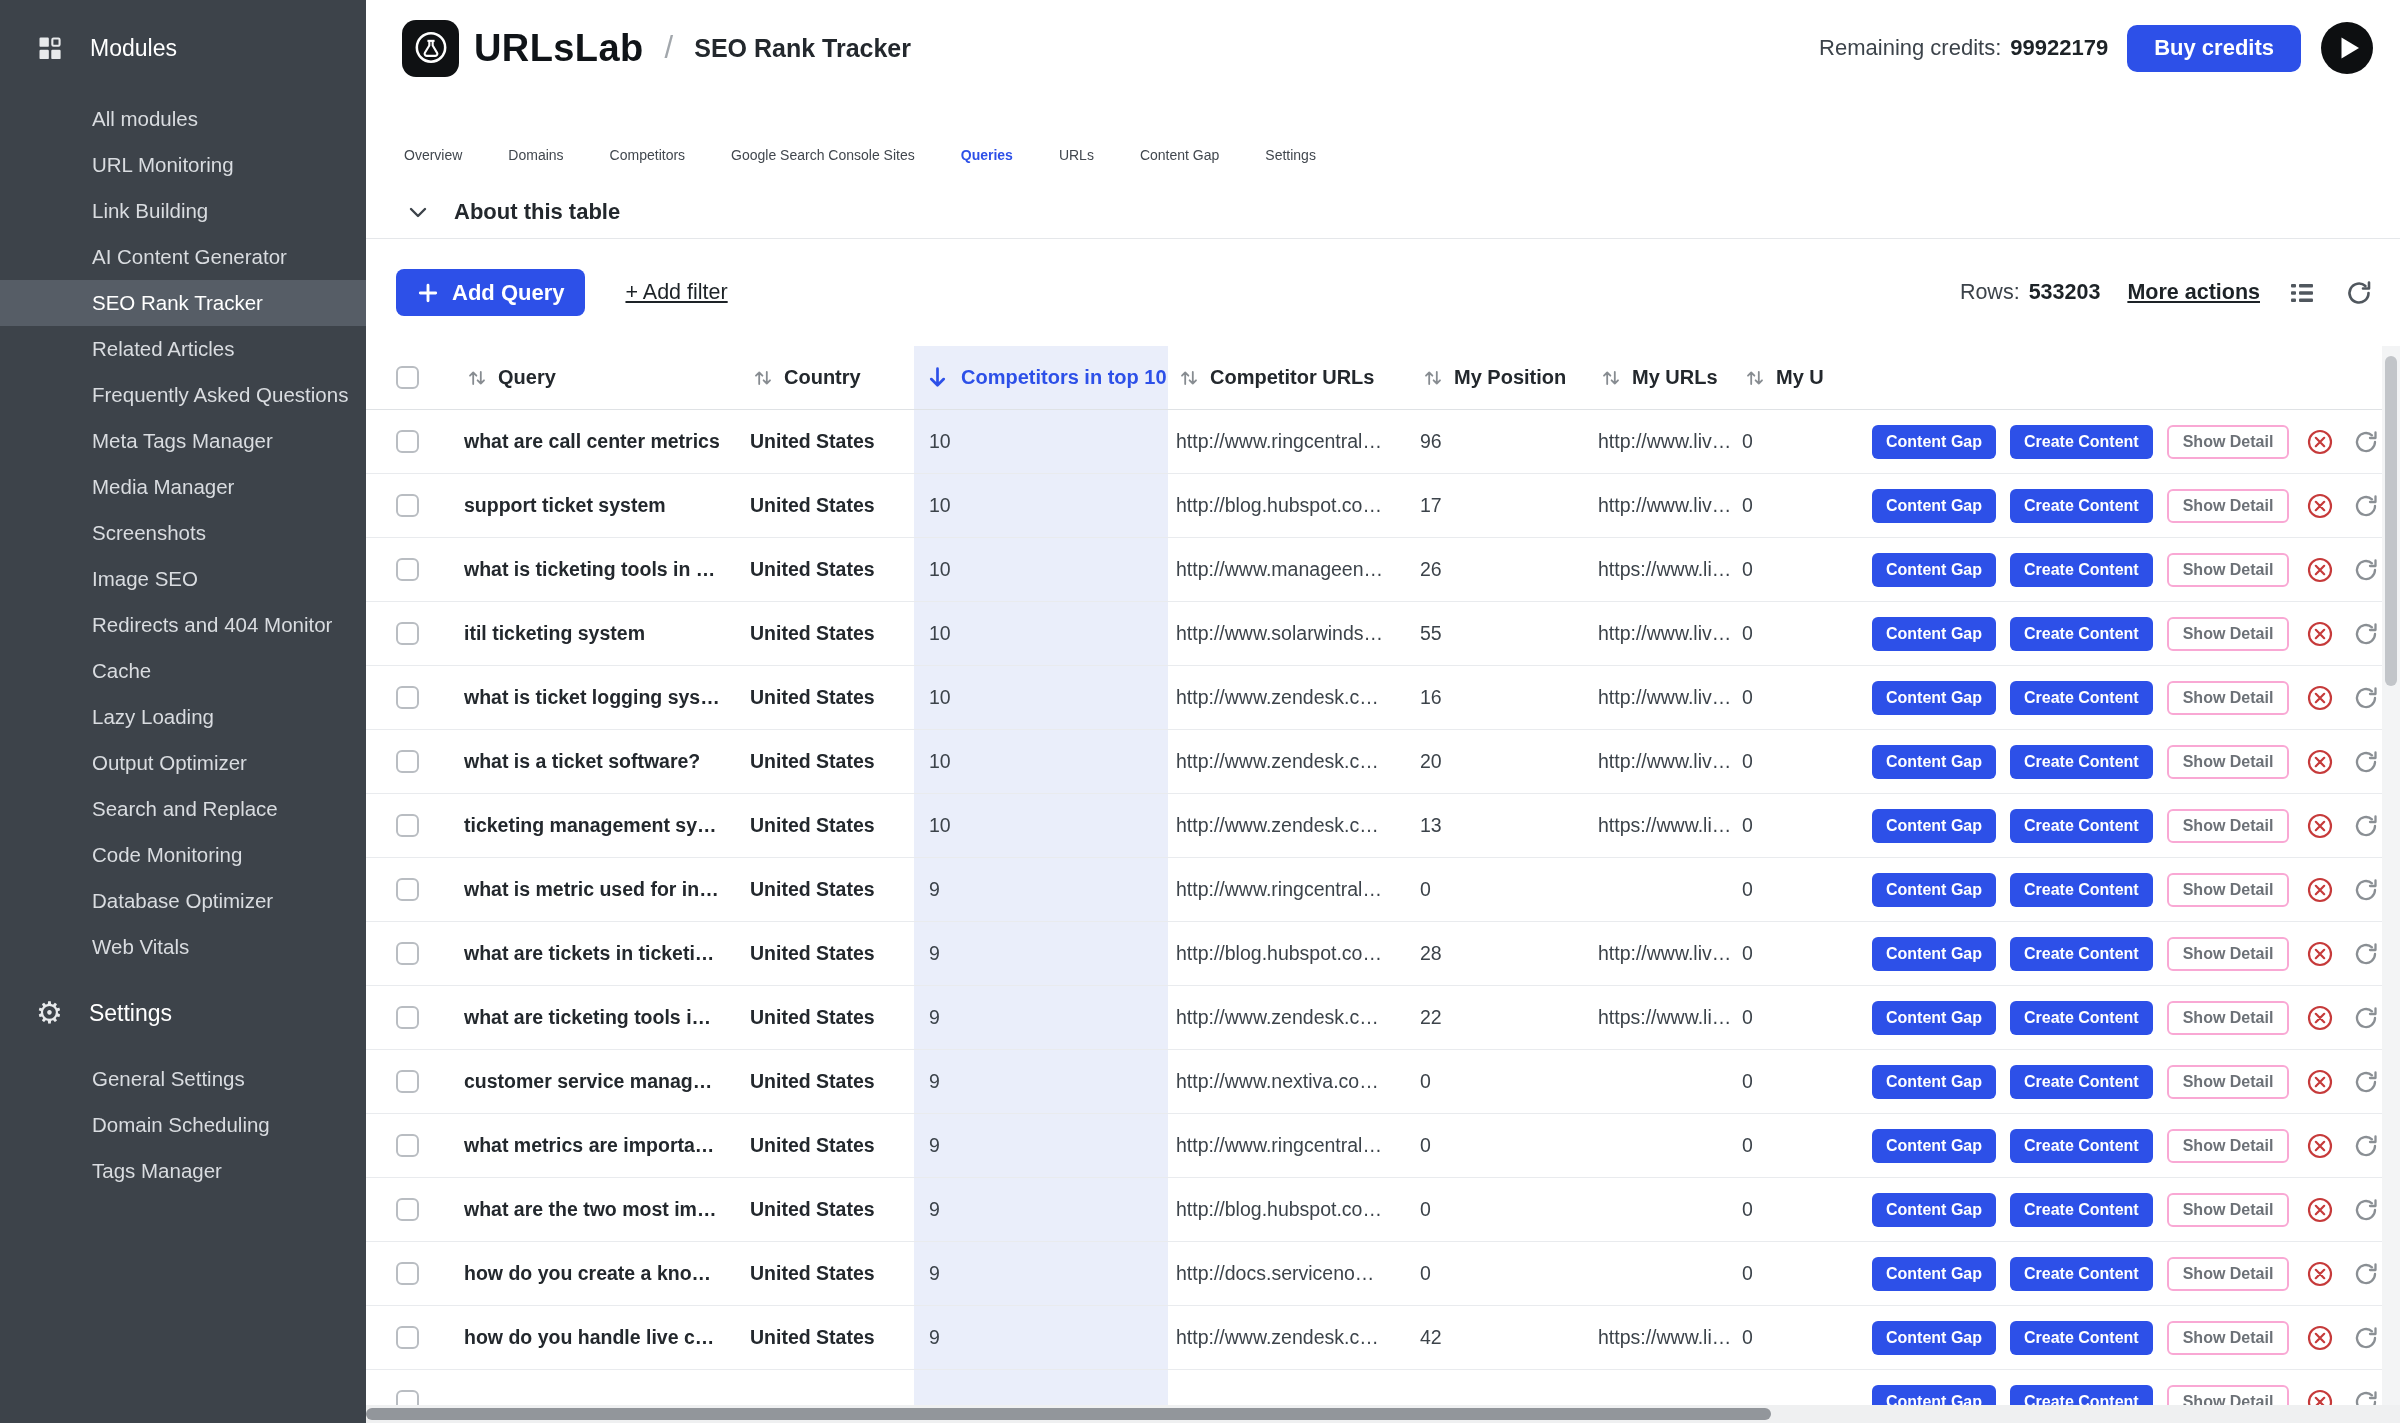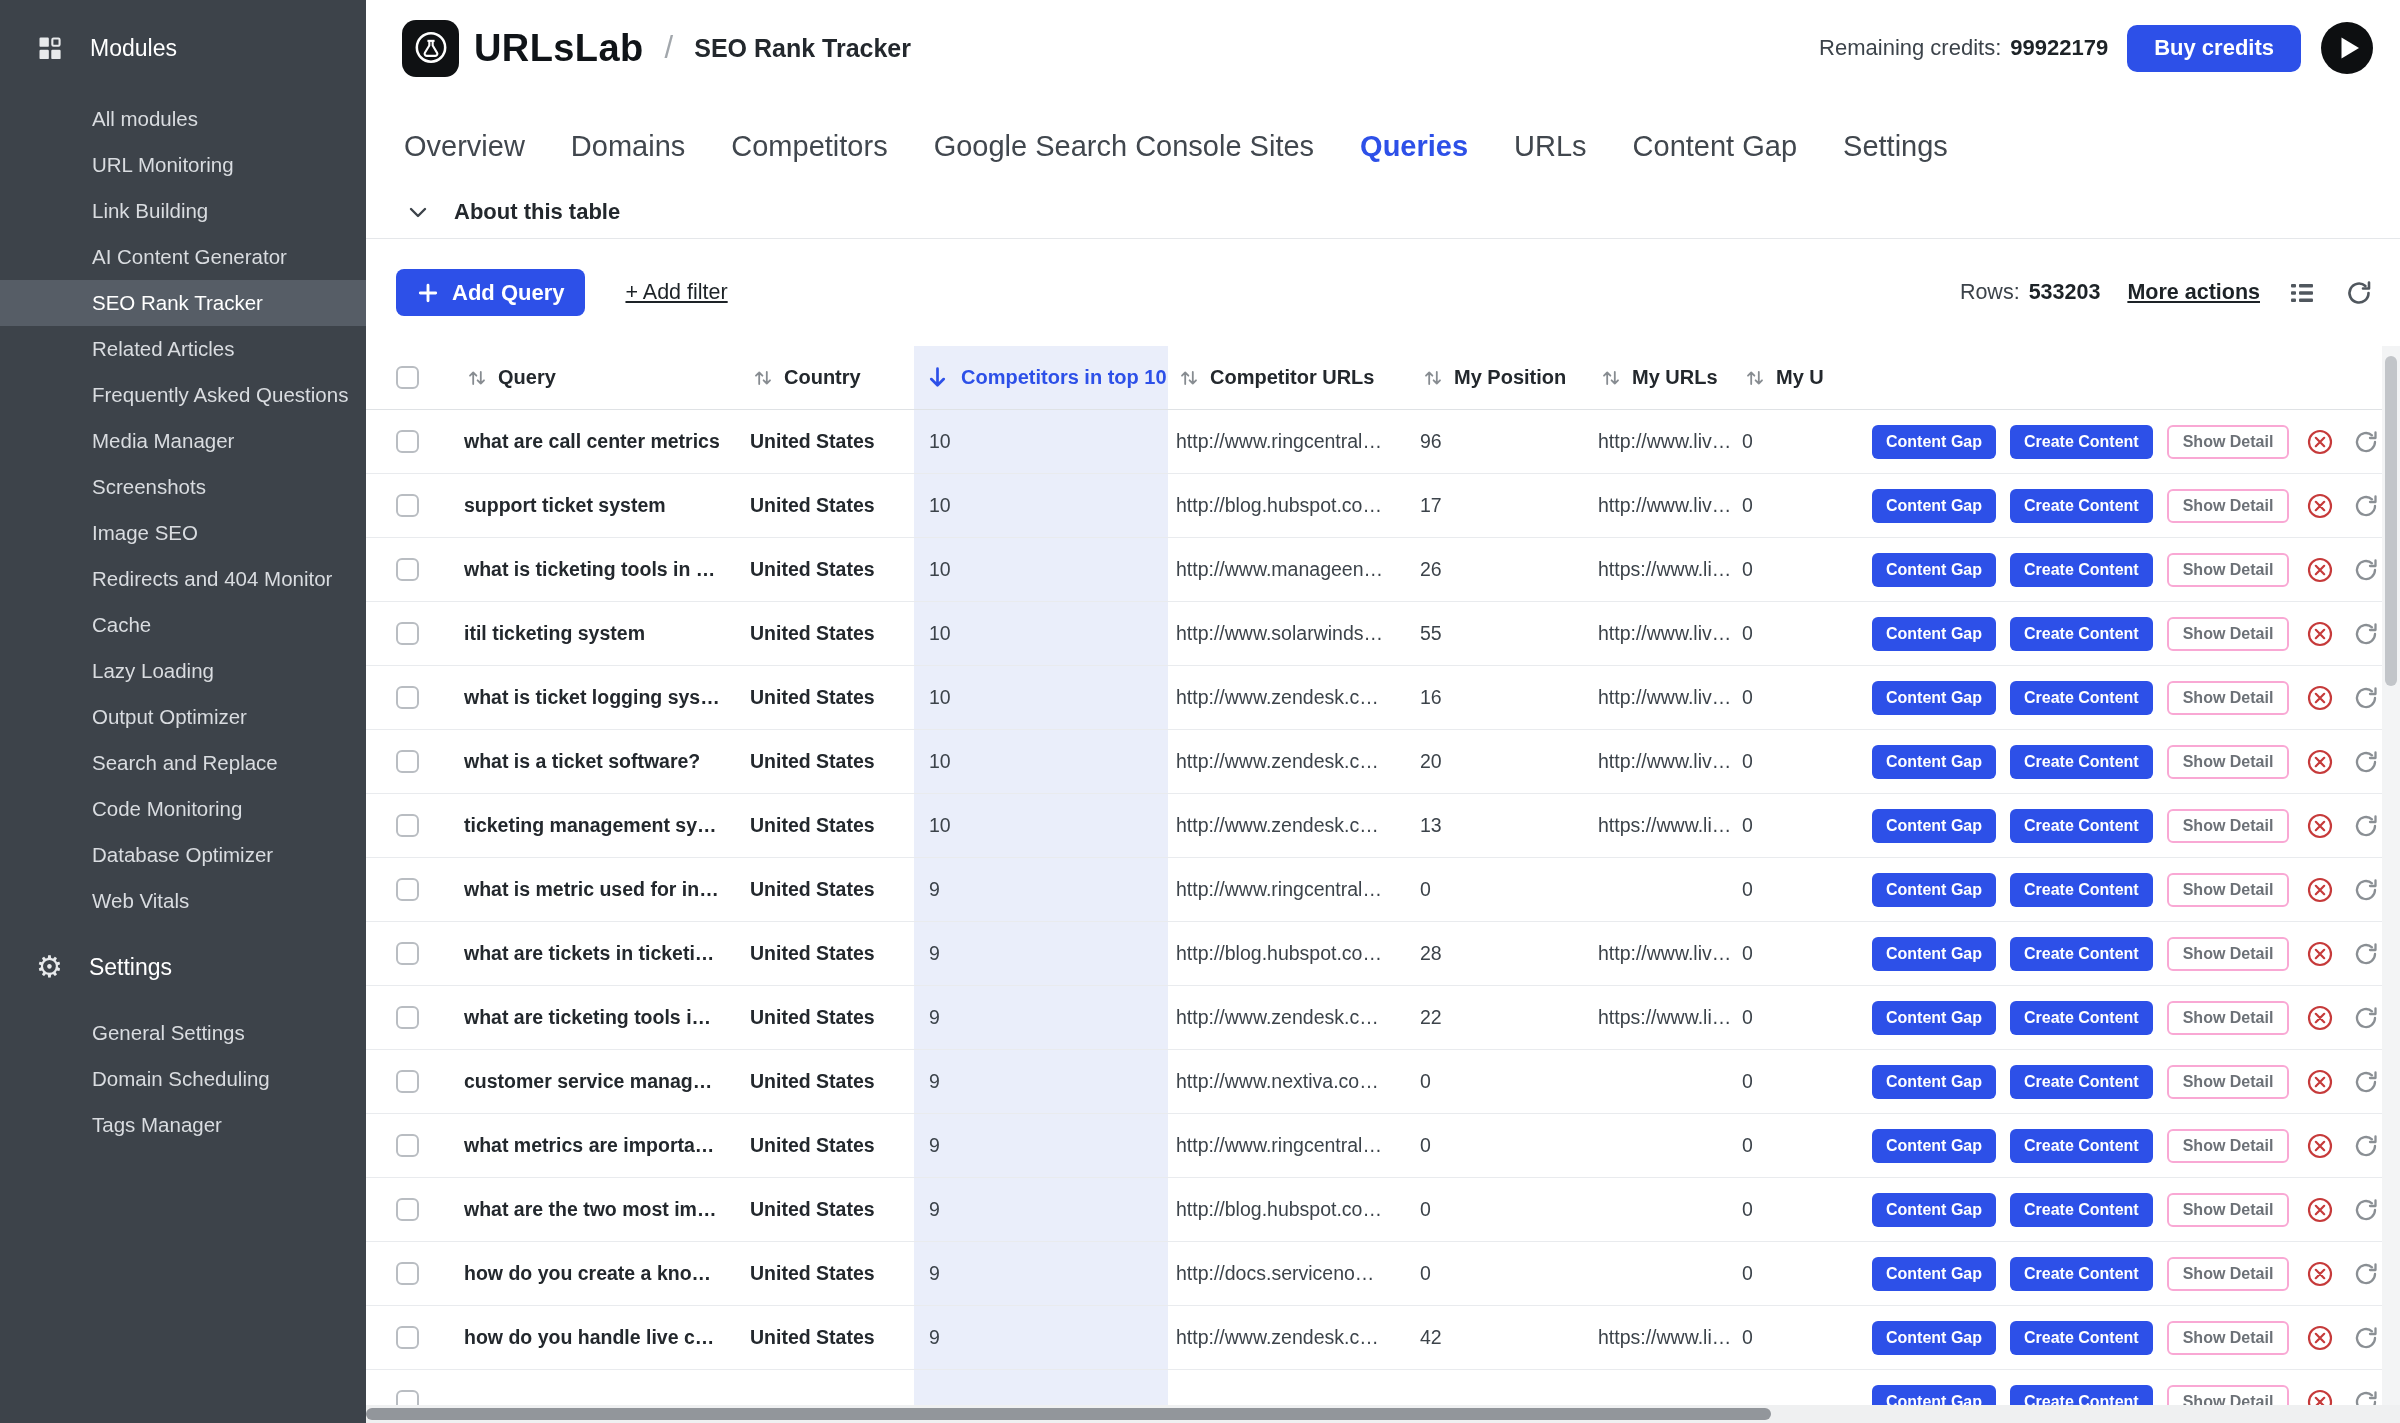--- a/index.html
+++ b/index.html
@@ -24,21 +24,21 @@
   .brand{font-size:38px;font-weight:700;letter-spacing:.4px;margin-left:15px;color:#101418}
   .crumb-sep{font-size:31px;color:#a2a7ac;margin:0 21px;font-weight:400}
   .page-title{font-size:25px;font-weight:700}
   .topbar-right{margin-left:auto;display:flex;align-items:center;gap:19px}
   .credits{font-size:22px;color:#3c434a;display:flex;gap:9px;align-items:baseline}
   .credits b{font-weight:700;color:#1d2327}
   .buy-btn{background:#2d50e8;color:#fff;font-weight:700;font-size:22px;border:none;border-radius:10px;height:47px;padding:0 27px;cursor:pointer;font-family:inherit}
   .play-btn{width:54px;height:54px;border-radius:50%;display:flex;align-items:center;justify-content:center;cursor:pointer}
 
   .tabs{display:flex;align-items:flex-end;height:89px;padding:0 0 22px 15px}
-  .tab{padding:0 23px;font-size:29px;font-weight:500;color:#41474e;cursor:pointer;white-space:nowrap}
+  .tab{padding:0 23px;font-size:14px;font-weight:500;color:#41474e;cursor:pointer;white-space:nowrap}
   .tab.active{color:#2d50e8;font-weight:700}
 
   .about{display:flex;align-items:center;height:54px;padding-left:40px;border-bottom:1px solid #e5e7ea;gap:24px;cursor:pointer}
   .about .label{font-size:22px;font-weight:700}
 
   .toolbar{display:flex;align-items:center;height:107px;padding:0 26px 0 30px}
   .add-query{display:flex;align-items:center;gap:13px;background:#2d50e8;color:#fff;border:none;border-radius:8px;height:47px;padding:0 21px;font-size:22px;font-weight:700;cursor:pointer;font-family:inherit}
   .add-filter{margin-left:40px;font-size:21.5px;font-weight:500;color:#1d2327;text-decoration:underline;cursor:pointer}
   .toolbar-right{margin-left:auto;display:flex;align-items:center;gap:27px}
   .rows-info{font-size:21.5px;color:#3c434a;display:flex;gap:9px;align-items:baseline}
@@ -90,20 +90,21 @@
       <span>Modules</span>
     </div>
     <nav class="sb-items" id="sidebar-items">
         <div class="sb-item">All modules</div>
         <div class="sb-item">URL Monitoring</div>
         <div class="sb-item">Link Building</div>
         <div class="sb-item">AI Content Generator</div>
         <div class="sb-item active">SEO Rank Tracker</div>
         <div class="sb-item">Related Articles</div>
         <div class="sb-item">Frequently Asked Questions</div>
+        <div class="sb-item">Meta Tags Manager</div>
         <div class="sb-item">Media Manager</div>
         <div class="sb-item">Screenshots</div>
         <div class="sb-item">Image SEO</div>
         <div class="sb-item">Redirects and 404 Monitor</div>
         <div class="sb-item">Cache</div>
         <div class="sb-item">Lazy Loading</div>
         <div class="sb-item">Output Optimizer</div>
         <div class="sb-item">Search and Replace</div>
         <div class="sb-item">Code Monitoring</div>
         <div class="sb-item">Database Optimizer</div>

